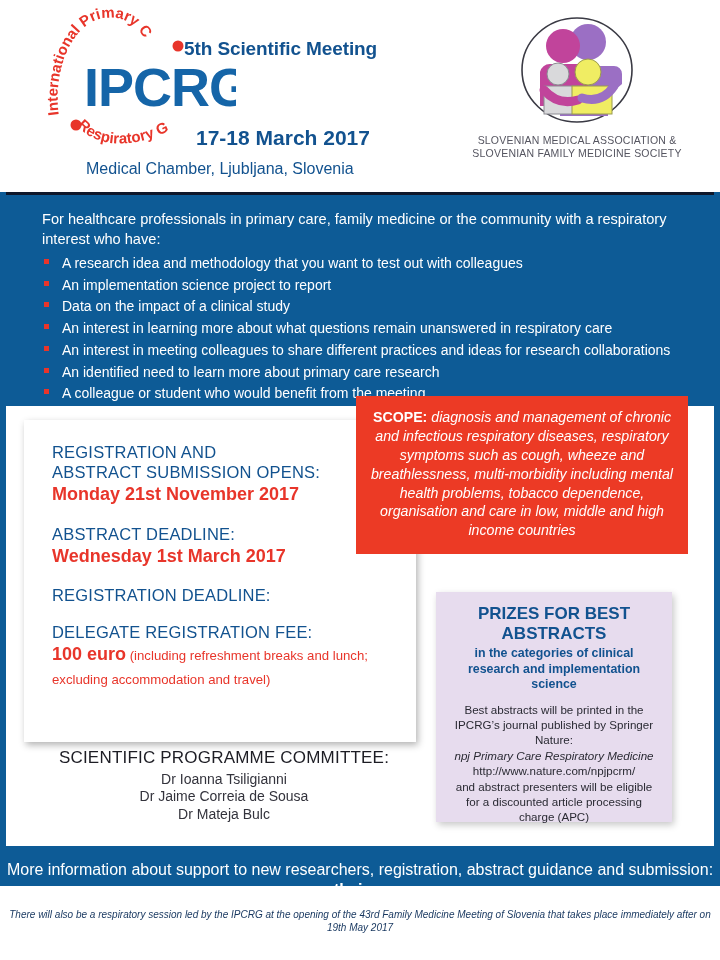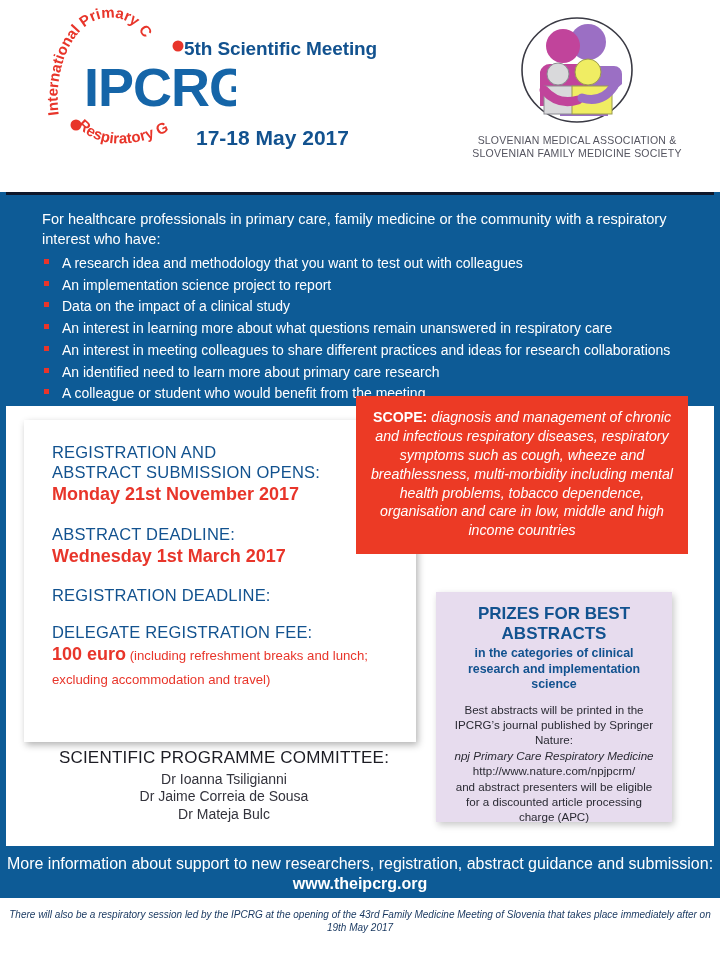--- a/index.html
+++ b/index.html
@@ -213,26 +213,26 @@
     font-size: 14px;
     color: #33333c;
     line-height: 1.24;
   }
 
   
   .footer-bar {
     position: absolute;
     left: 0; top: 846px;
     width: 720px;
-    height: 52px;
+    height: 40px;
     background: #0d5b96;
     color: #ffffff;
     text-align: center;
     box-sizing: border-box;
-    padding-top: 8px;
+    padding-top: 14px;
   }
   .footer-text {
     font-size: 16px;
     line-height: 1.28;
   }
   .footer-url { font-weight: bold; }
 
   .footer-note {
     position: absolute;
     left: 0; top: 908px;
@@ -287,21 +287,22 @@
         <text font-family="Liberation Sans, sans-serif" font-size="15" font-weight="bold" fill="#e8352a">
           <textPath href="#arcBot" startOffset="2%">Respiratory Group</textPath>
         </text>
         <circle cx="40" cy="119" r="5.5" fill="#e8352a"></circle>
         <circle cx="142" cy="40" r="5.5" fill="#e8352a"></circle>
         <text x="48" y="100" font-family="Liberation Sans, sans-serif" font-size="54" font-weight="bold" fill="#1565a8" letter-spacing="-1">IPCRG</text>
       </svg>
     </div>
 
     <div class="meeting-title">5th Scientific Meeting</div>
-    <div class="meeting-dates">17-18 May 2017</div>
+    <div class="meeting-dates">17-18 March 2017</div>
+    <div class="meeting-venue">Medical Chamber, Ljubljana, Slovenia</div>
 
     <div class="sma-logo-wrap">
       <svg width="126" height="116" viewBox="0 0 126 116" xmlns="http://www.w3.org/2000/svg">
         <ellipse cx="63" cy="58" rx="55" ry="52" fill="none" stroke="#3a3a44" stroke-width="1.6"></ellipse>
 
         <circle cx="74" cy="30" r="18" fill="#9b6fc4"></circle>
         <path d="M46 54 h54 a8 8 0 0 1 8 8 v10 l-14 12 v20 h-48 z" fill="#9b6fc4"></path>
 
         <circle cx="49" cy="34" r="17" fill="#c1449b"></circle>
         <path d="M26 60 a10 10 0 0 1 10 -8 h38 v42 h-48 v-24 z" fill="#c1449b"></path>

